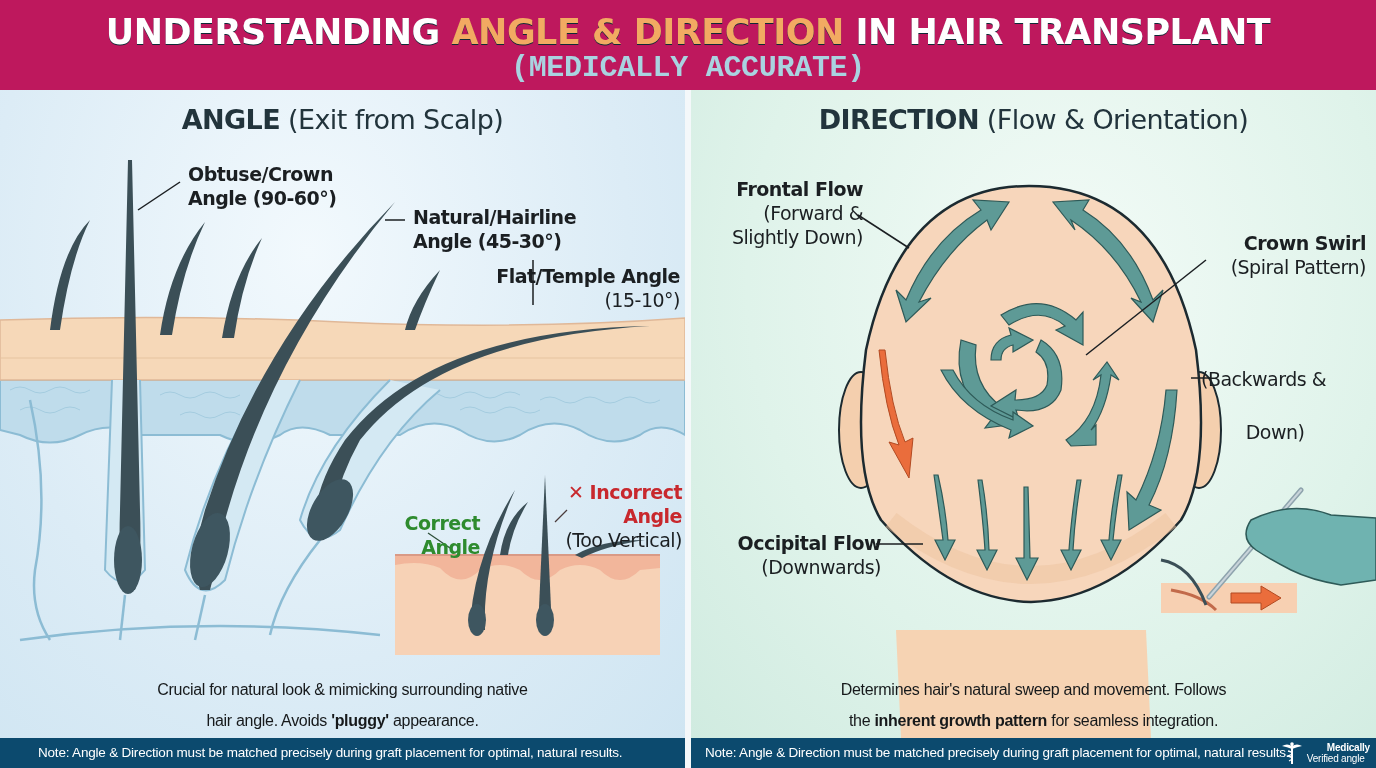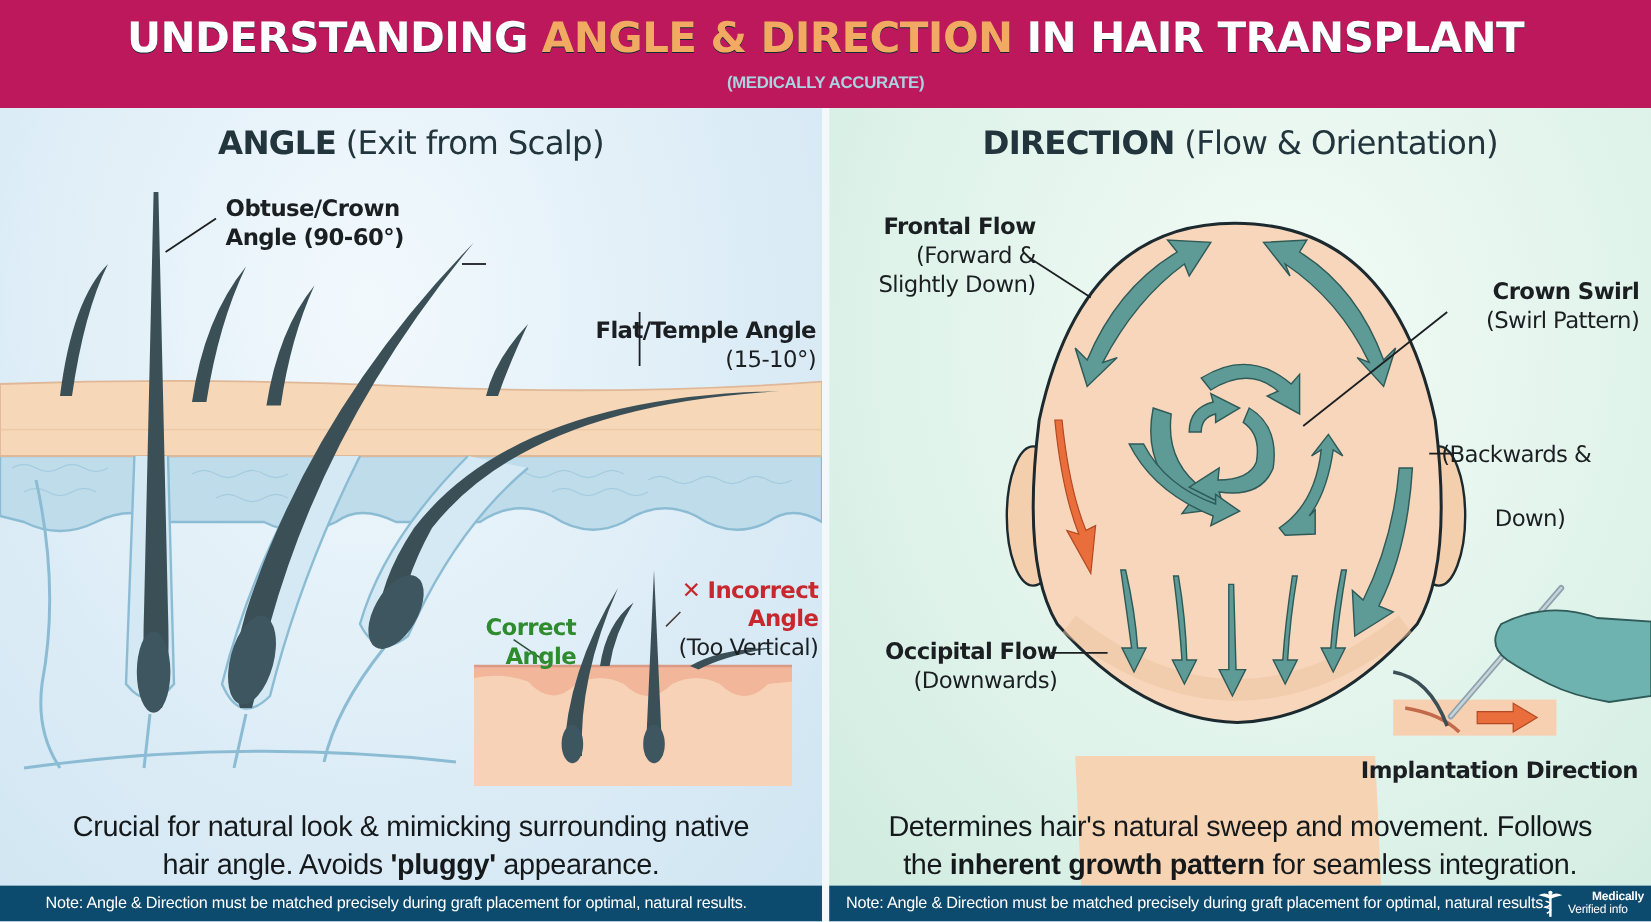--- a/index.html
+++ b/index.html
@@ -10,21 +10,21 @@
     position: absolute; left: 0; top: 0; width: 1376px; height: 90px;
     background: #be185d; text-align: center; color: #fff;
   }
   .header .title {
     font-family: "DejaVu Sans", sans-serif; font-weight: bold; font-size: 35px;
     letter-spacing: -0.5px; padding-top: 10px; line-height: 44px;
     text-shadow: 0 1px 0 #0e2a36;
   }
   .header .title .hl { color: #f2aa62; }
   .header .subtitle {
-    font-family: Liberation Sans, sans-serif; font-weight: bold; font-size: 14px;
+    font-family: Liberation Mono, monospace; font-weight: bold; font-size: 30px;
     color: #a9d3e0; line-height: 28px; letter-spacing: -0.3px;
   }
 
   .panel { position: absolute; top: 90px; height: 648px; overflow: hidden; }
   .panel-left {
     left: 0; width: 685px;
     background: radial-gradient(ellipse at 45% 25%, #f2f9fd 0%, #dcecf6 60%, #cfe5f2 100%);
   }
   .panel-right {
     left: 691px; width: 685px;
@@ -40,21 +40,21 @@
   .panel-title b { font-weight: bold; }
 
   .lbl { position: absolute; font-family: "DejaVu Sans", sans-serif; font-size: 19px; color: #1b1f22; line-height: 24px; letter-spacing: -0.5px; }
   .lbl .b { font-weight: bold; display: block; }
   .lbl .n { font-weight: normal; display: block; }
   .center { text-align: right; }
   .right { text-align: right; }
 
   .body-text {
     position: absolute; left: 0; width: 100%; text-align: center;
-    font-size: 24px; line-height: 31px; color: #16191b; letter-spacing: -0.3px;
+    font-size: 16px; line-height: 31px; color: #16191b; letter-spacing: -0.3px;
   }
   .body-text b { font-weight: bold; }
 
   .footer {
     position: absolute; top: 738px; height: 30px; background: #0c4a6e;
     color: #ffffff; font-size: 13.5px; line-height: 30px; letter-spacing: -0.2px;
   }
   .footer-left { left: 0; width: 685px; padding-left: 38px; }
   .footer-right { left: 691px; width: 685px; padding-left: 14px; }
   .badge { position: absolute; right: 6px; top: 3px; height: 24px; display: flex; align-items: center; gap: 4px; }
@@ -144,20 +144,24 @@
   </svg>
 
   <div class="panel-title">
     <b>ANGLE</b><span> (Exit from Scalp)</span>
   </div>
 
   <div class="lbl" style="left:188px; top:72px;">
     <span class="b">Obtuse/Crown</span>
     <span class="b">Angle (90-60°)</span>
   </div>
+  <div class="lbl" style="left:413px; top:115px;">
+    <span class="b">Natural/Hairline</span>
+    <span class="b">Angle (45-30°)</span>
+  </div>
   <div class="lbl center" style="left:490px; top:174px; width:190px;">
     <span class="b">Flat/Temple Angle</span>
     <span class="n">(15-10°)</span>
   </div>
 
   <div class="lbl center" style="left:392px; top:421px; width:88px; color:#2e8b2e;">
     <span class="b">Correct</span>
     <span class="b">Angle</span>
   </div>
   <div class="lbl center" style="left:550px; top:390px; width:132px;">
@@ -231,32 +235,29 @@
     <b>DIRECTION</b><span> (Flow &amp; Orientation)</span>
   </div>
 
   <div class="lbl center" style="left:22px; top:87px; width:150px;">
     <span class="b">Frontal Flow</span>
     <span class="n">(Forward &amp;</span>
     <span class="n">Slightly Down)</span>
   </div>
   <div class="lbl center" style="left:510px; top:141px; width:165px;">
     <span class="b">Crown Swirl</span>
-    <span class="n">(Swirl Pattern)</span>
+    <span class="n">(Spiral Pattern)</span>
   </div>
   <div class="lbl right" style="left:510px; top:277px; width:148px;">
     <span class="n" style="text-align:left;">(Backwards &amp;</span>
     <span class="n" style="text-align:center;margin-top:29px;">Down)</span>
   </div>
   <div class="lbl center" style="left:40px; top:441px; width:150px;">
     <span class="b">Occipital Flow</span>
     <span class="n">(Downwards)</span>
-  </div>
-  <div class="lbl" style="left:443px; top:540px;">
-    <span class="b">Implantation Direction</span>
   </div>
 
   <div class="body-text" style="top:584px;">
     <div>Determines hair's natural sweep and movement. Follows</div>
     <div><span>the </span><b>inherent growth pattern</b><span> for seamless integration.</span></div>
   </div>
 </div>
 
 <div class="footer footer-left">
   <span>Note: Angle &amp; Direction must be matched precisely during graft placement for optimal, natural results.</span>
@@ -265,16 +266,16 @@
   <span>Note: Angle &amp; Direction must be matched precisely during graft placement for optimal, natural results.</span>
   <div class="badge">
     <svg width="22" height="24" viewBox="0 0 22 24" style="position:static;">
       <path d="M1 5 Q6 2 11 5 Q16 2 21 5 Q16 6 11 8 Q6 6 1 5 Z" fill="#ffffff"></path>
       <rect x="10" y="3" width="2" height="20" fill="#ffffff"></rect>
       <path d="M7 10 Q15 12 7 15 Q15 17 8 20" stroke="#ffffff" stroke-width="1.3" fill="none"></path>
       <circle cx="11" cy="3" r="1.8" fill="#ffffff"></circle>
     </svg>
     <div class="btxt">
       <b>Medically</b>
-      <span>Verified info</span>
+      <span>Verified angle</span>
     </div>
   </div>
 </div>
 
 </body></html>

